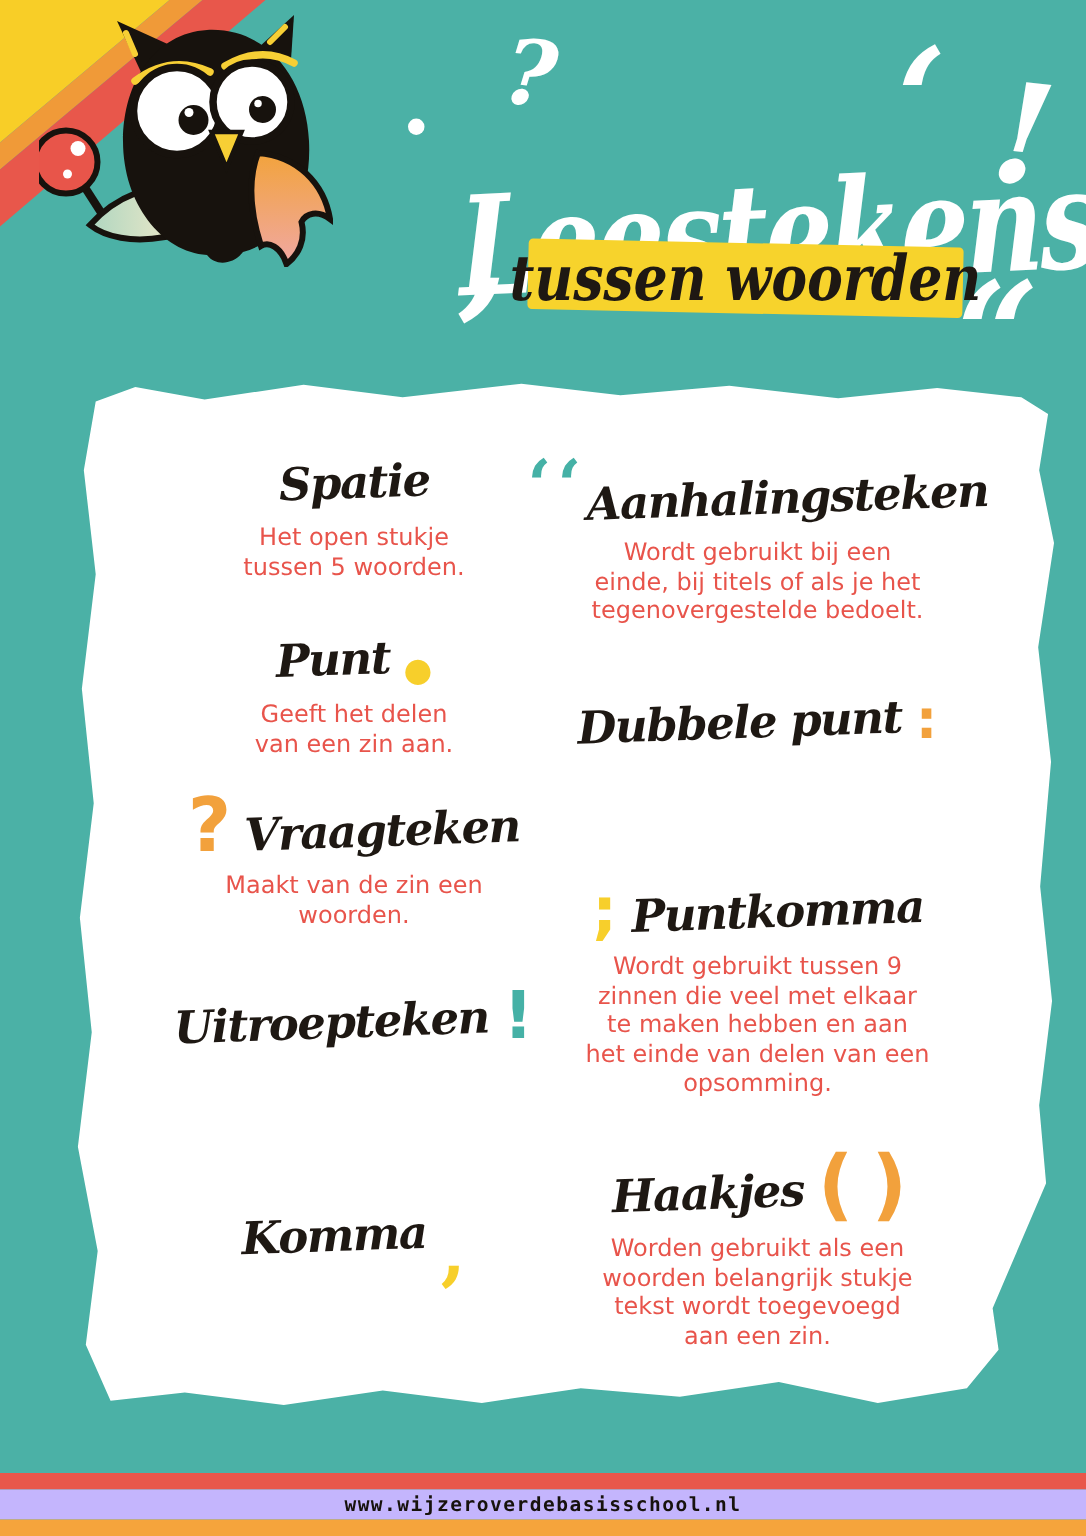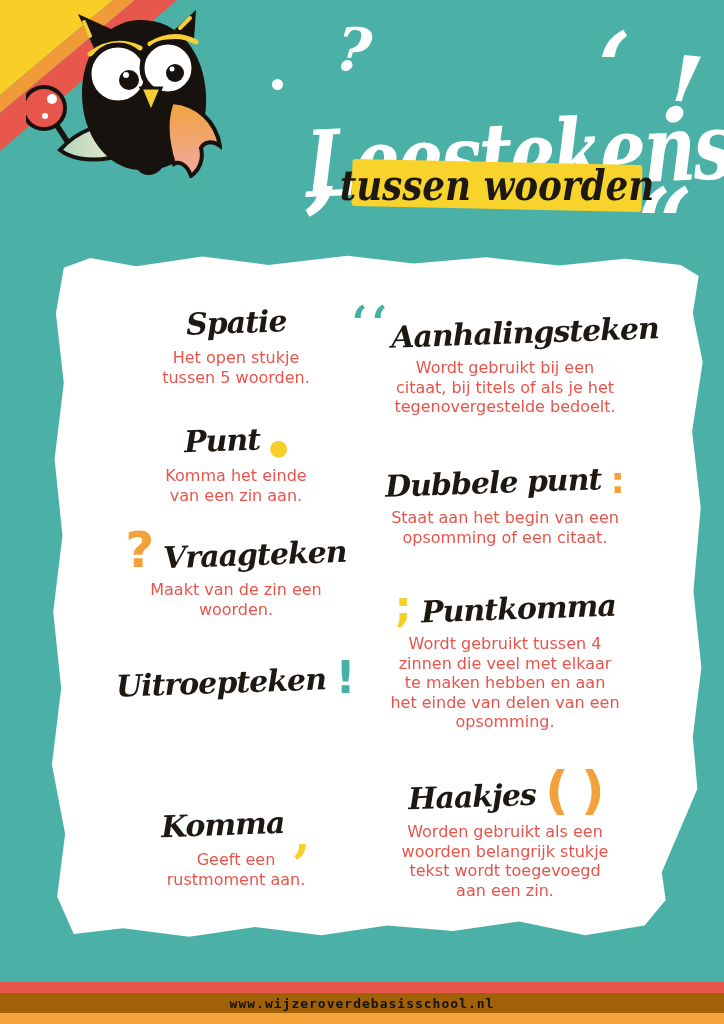--- a/index.html
+++ b/index.html
@@ -75,21 +75,21 @@
   .item-uitroepteken .mark  { font-size:44px; margin-top:-8px; }
   .item-komma .mark         { font-size:48px; margin-top:22px; }
   .item-aanhalingsteken .mark { font-size:46px; margin-top:-18px; letter-spacing:-6px; }
   .item-dubbele-punt .mark  { font-size:36px; margin-top:-2px; }
   .item-puntkomma .mark     { font-size:42px; margin-top:-2px; }
   .item-haakjes .mark       { font-size:52px; margin-top:-12px; letter-spacing:-3px; }
 
   
   .bar { position:absolute; left:0; right:0; z-index:4; }
   .bar-red    { top:982px;  height:11px; background:#E8574B; }
-  .bar-yellow { top:993px;  height:20px; background:#a16207;
+  .bar-yellow { top:993px;  height:20px; background:#c4b5fd;
                 display:flex; align-items:center; justify-content:center; }
   .bar-orange { top:1013px; height:11px; background:#F5A43C; }
   .footer-url {
     font-family:"DejaVu Sans Mono", monospace; font-weight:bold;
     font-size:13px; letter-spacing:1px; color:#17120D;
   }
 </style>
 </head>
 <body>
 
@@ -153,21 +153,21 @@
       </div>
       <p class="desc">Het open stukje
 tussen 5 woorden.</p>
     </div>
 
     <div class="item colL item-punt" style="top:168px">
       <div class="hrow">
         <span class="heading">Punt</span>
         <span class="mark sans c-yellow">●</span>
       </div>
-      <p class="desc">Komma het einde
+      <p class="desc">Geeft het delen
 van een zin aan.</p>
     </div>
 
     <div class="item colL item-vraagteken" style="top:282px">
       <div class="hrow">
         <span class="mark sans c-orange">?</span>
         <span class="heading">Vraagteken</span>
       </div>
       <p class="desc">Maakt van de zin een
 woorden.</p>
@@ -178,49 +178,45 @@
         <span class="heading">Uitroepteken</span>
         <span class="mark sans c-teal">!</span>
       </div>
     </div>
 
     <div class="item colL item-komma" style="top:552px">
       <div class="hrow">
         <span class="heading">Komma</span>
         <span class="mark serif c-yellow">,</span>
       </div>
-      <p class="desc">Geeft een
-rustmoment aan.</p>
     </div>
 
     <div class="item colR item-aanhalingsteken" style="top:60px">
       <div class="hrow">
         <span class="mark serif c-teal">‘ ‘</span>
         <span class="heading">Aanhalingsteken</span>
       </div>
       <p class="desc">Wordt gebruikt bij een
-citaat, bij titels of als je het
+einde, bij titels of als je het
 tegenovergestelde bedoelt.</p>
     </div>
 
     <div class="item colR item-dubbele-punt" style="top:210px">
       <div class="hrow">
         <span class="heading">Dubbele punt</span>
         <span class="mark sans c-orange">:</span>
       </div>
-      <p class="desc">Staat aan het begin van een
-opsomming of een citaat.</p>
     </div>
 
     <div class="item colR item-puntkomma" style="top:336px">
       <div class="hrow">
         <span class="mark sans c-yellow">;</span>
         <span class="heading">Puntkomma</span>
       </div>
-      <p class="desc">Wordt gebruikt tussen 4
+      <p class="desc">Wordt gebruikt tussen 9
 zinnen die veel met elkaar
 te maken hebben en aan
 het einde van delen van een
 opsomming.</p>
     </div>
 
     <div class="item colR item-haakjes" style="top:524px">
       <div class="hrow">
         <span class="heading">Haakjes</span>
         <span class="mark sans c-orange">( )</span>

